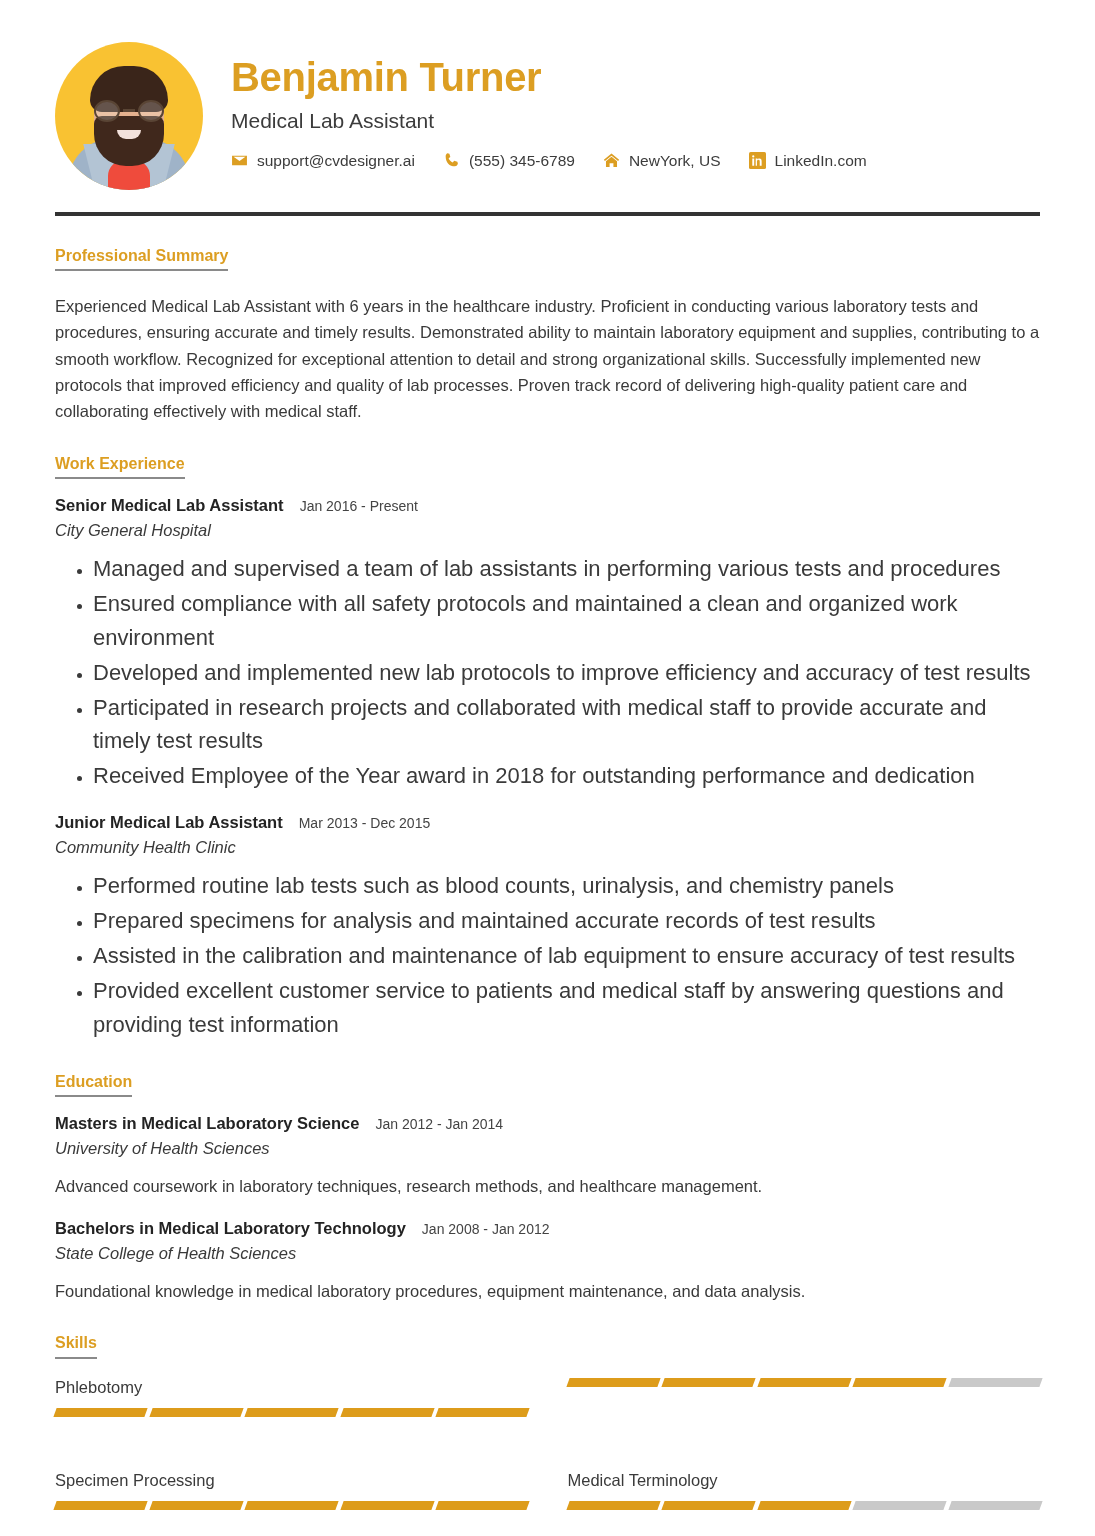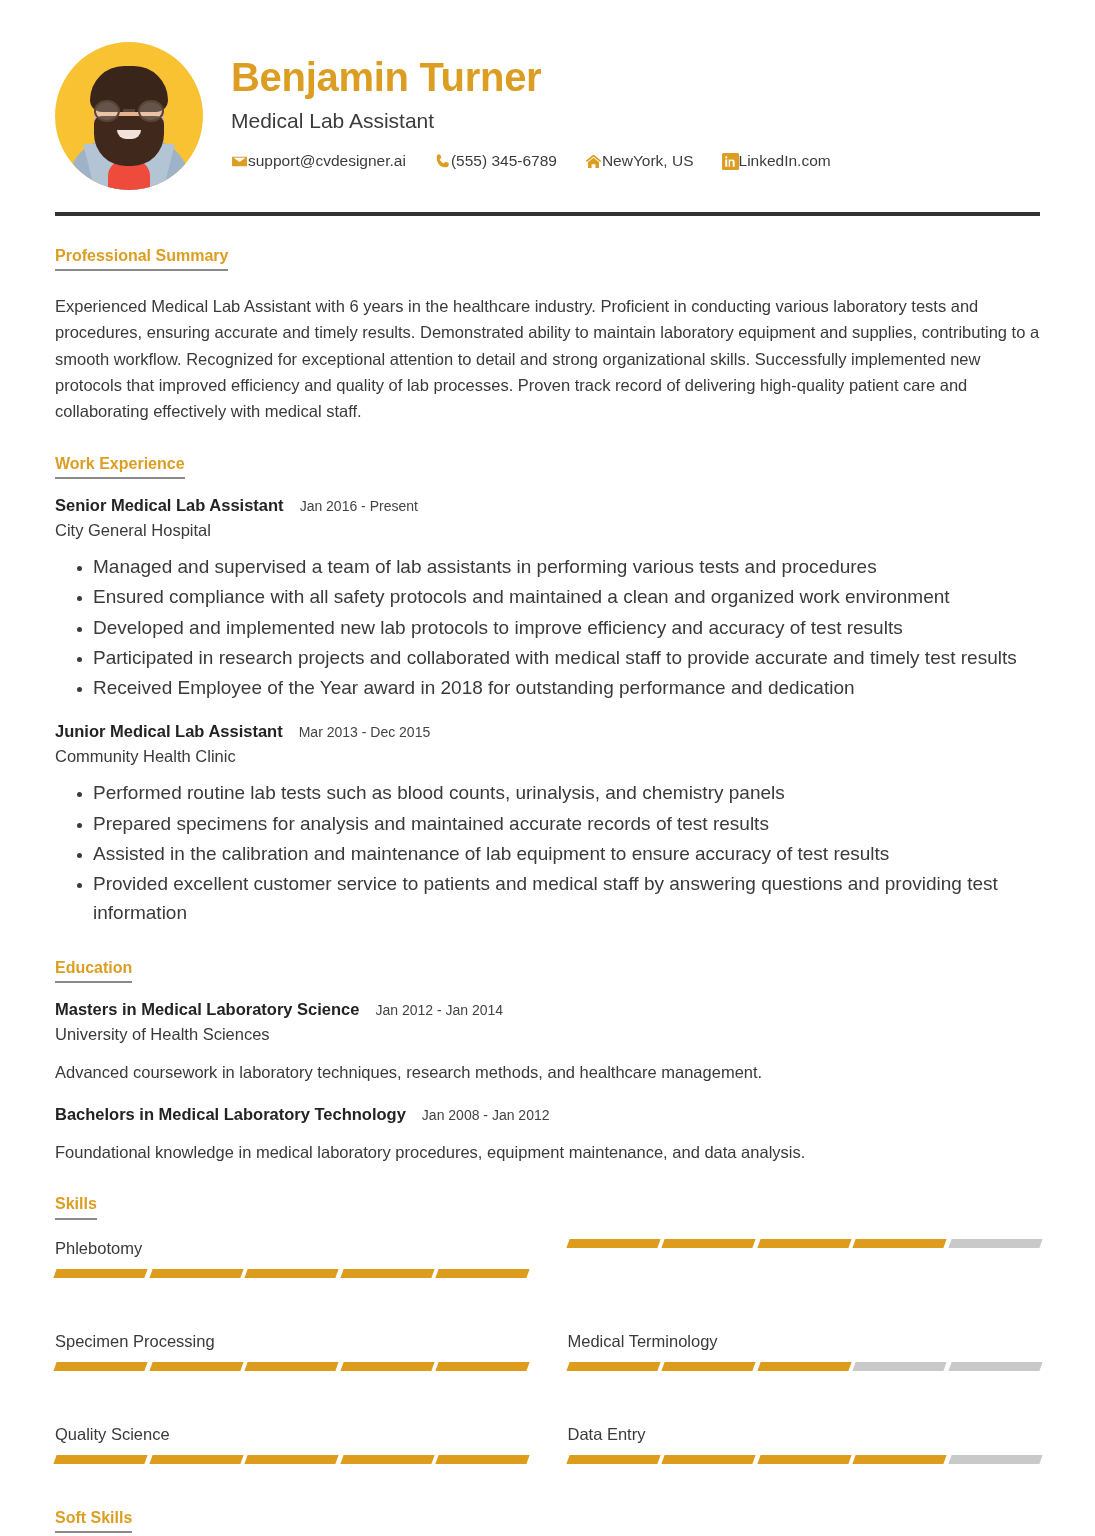--- a/index.html
+++ b/index.html
@@ -165,21 +165,22 @@
   .contacts {
     display: flex;
     align-items: center;
     gap: 28px;
     margin-top: 19px;
     font-size: 15.5px;
     color: #3c3c3c;
   }
   .contact {
     display: flex;
-    align-items: flex-end;
+    align-items: flex-start;
+    gap: 9px;
     white-space: nowrap;
   }
   .cicon {
     display: inline-flex;
     align-items: center;
     justify-content: center;
     width: 17px;
     height: 17px;
     color: #DC9E22;
   }
@@ -229,28 +230,29 @@
   }
   .entry-date {
     font-size: 14px;
     color: #444;
     white-space: nowrap;
   }
   .entry-org {
     font-size: 16.5px;
     color: #3a3a3a;
     margin-top: 6px;
+    font-style: italic;
   }
 
   .bullets {
     margin: 12px 0 0 0;
     padding-left: 38px;
   }
   .bullets li {
-    font-size: 19px;
+    font-size: 22px;
     line-height: 1.54;
     color: #3a3a3a;
     margin-bottom: 1px;
   }
   .bullets li::marker { font-size: 16px; }
 
   .entry-desc {
     font-size: 16.5px;
     color: #3a3a3a;
     margin-top: 16px;
@@ -431,20 +433,21 @@
        <div class="entry-date">Jan 2012 - Jan 2014</div>
      </div>
      <div class="entry-org">University of Health Sciences</div>
      <div class="entry-desc">Advanced coursework in laboratory techniques, research methods, and healthcare management.</div>
         </div>
         <div class="entry">
           <div class="entry-top">
        <div class="entry-role">Bachelors in Medical Laboratory Technology</div>
        <div class="entry-date">Jan 2008 - Jan 2012</div>
      </div>
+     <div class="entry-org">State College of Health Sciences</div>
      <div class="entry-desc">Foundational knowledge in medical laboratory procedures, equipment maintenance, and data analysis.</div>
         </div>
       </div>
   </div>
 
   <div class="section">
     <div class="sec-title">Skills</div>
     <div class="skills-grid" id="skills-grid">
         <div class="skill">
           <div class="skill-name">Phlebotomy</div>

